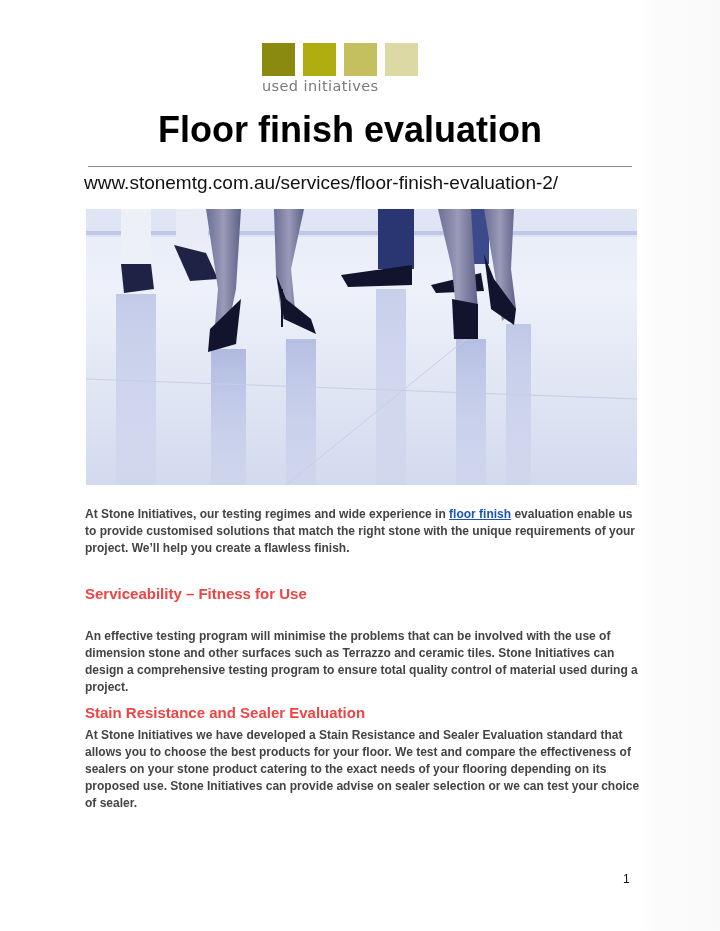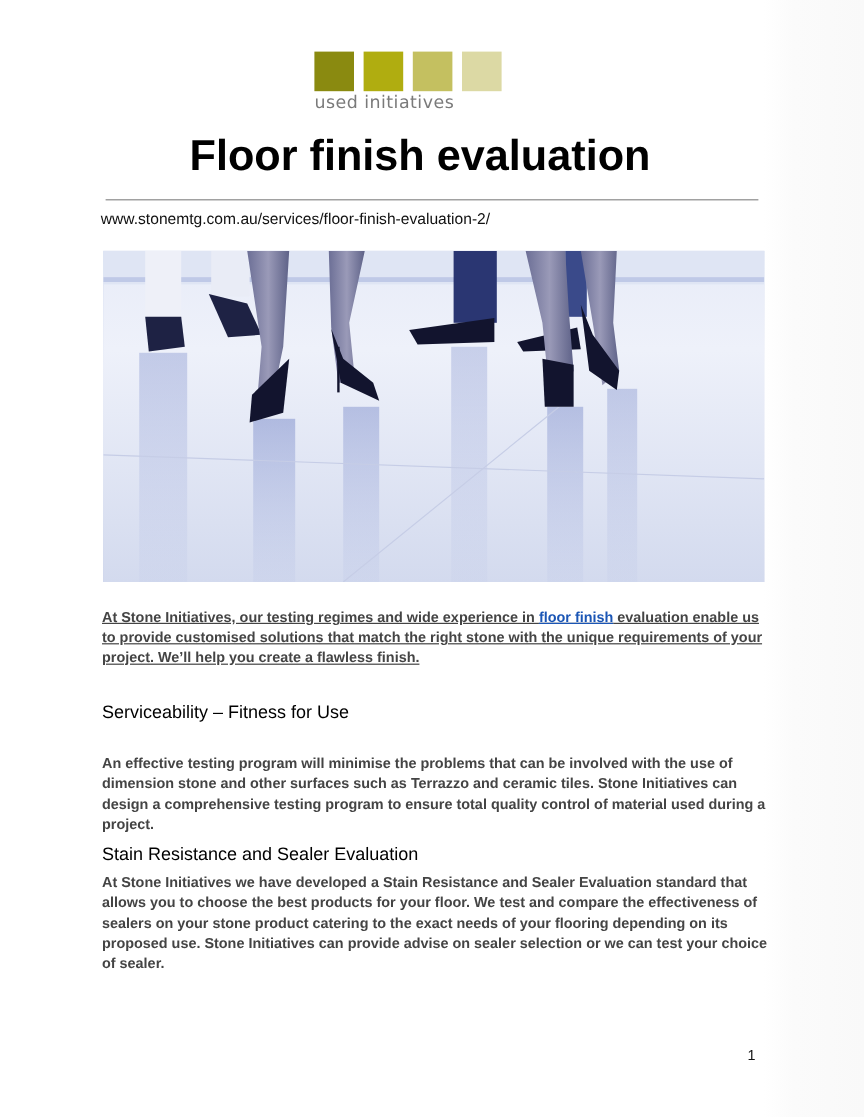--- a/index.html
+++ b/index.html
@@ -65,21 +65,21 @@
       width: 544px;
       height: 1px;
       background: #8a8a8a;
       border: 0;
       margin: 0;
     }
     .url {
       position: absolute;
       top: 175px;
       left: 84px;
-      font-size: 13px;
+      font-size: 19px;
       color: #111111;
       line-height: 16px;
     }
     
     .photo {
       position: absolute;
       top: 209px;
       left: 86px;
       width: 551px;
       height: 276px;
@@ -99,22 +99,22 @@
       margin: 0;
     }
     .para a {
       color: #1a55b5;
       text-decoration: underline;
     }
     .heading {
       position: absolute;
       left: 85px;
       font-size: 15px;
-      font-weight: normal;
-      color: #000000;
+      font-weight: bold;
+      color: #ef4444;
       margin: 0;
       line-height: 18px;
     }
     .page-number {
       position: absolute;
       top: 872px;
       left: 623px;
       font-size: 12px;
       color: #111111;
     }
@@ -189,21 +189,21 @@
     <rect x="385" y="0" width="18" height="55" fill="#3a4a8a"></rect>
     <path d="M345 76 L395 64 L398 82 L350 84 Z" fill="#12142e"></path>
 
     <path d="M352 0 L385 0 L388 50 L392 100 L380 125 L370 100 L366 60 Z" fill="url(#legG)"></path>
     <path d="M398 0 L428 0 L425 60 L430 100 L416 112 L408 60 Z" fill="url(#legG)"></path>
     <path d="M366 90 L392 95 L392 130 L368 130 Z" fill="#12142e"></path>
     <path d="M398 45 L405 100 L428 116 L430 100 L408 70 Z" fill="#12142e"></path>
   </svg>
 </div>
 
-<p class="para" style="top:506px;text-decoration:underline;">
+<p class="para" style="top:506px;">
   <span>At Stone Initiatives, our testing regimes and wide experience in </span><a href="#">floor finish</a><span> evaluation enable us to provide customised solutions that match the right stone with the unique requirements of your project. We’ll help you create a flawless finish.</span>
 </p>
 
 <h2 class="heading" style="top:585px;">Serviceability – Fitness for Use</h2>
 <p class="para" style="top:628px;">An effective testing program will minimise the problems that can be involved with the use of dimension stone and other surfaces such as Terrazzo and ceramic tiles. Stone Initiatives can design a comprehensive testing program to ensure total quality control of material used during a project.</p>
 
 <h2 class="heading" style="top:704px;text-align:right;">Stain Resistance and Sealer Evaluation</h2>
 <p class="para" style="top:727px;">At Stone Initiatives we have developed a Stain Resistance and Sealer Evaluation standard that allows you to choose the best products for your floor. We test and compare the effectiveness of sealers on your stone product catering to the exact needs of your flooring depending on its proposed use. Stone Initiatives can provide advise on sealer selection or we can test your choice of sealer.</p>
 
 <div class="page-number">1</div>

